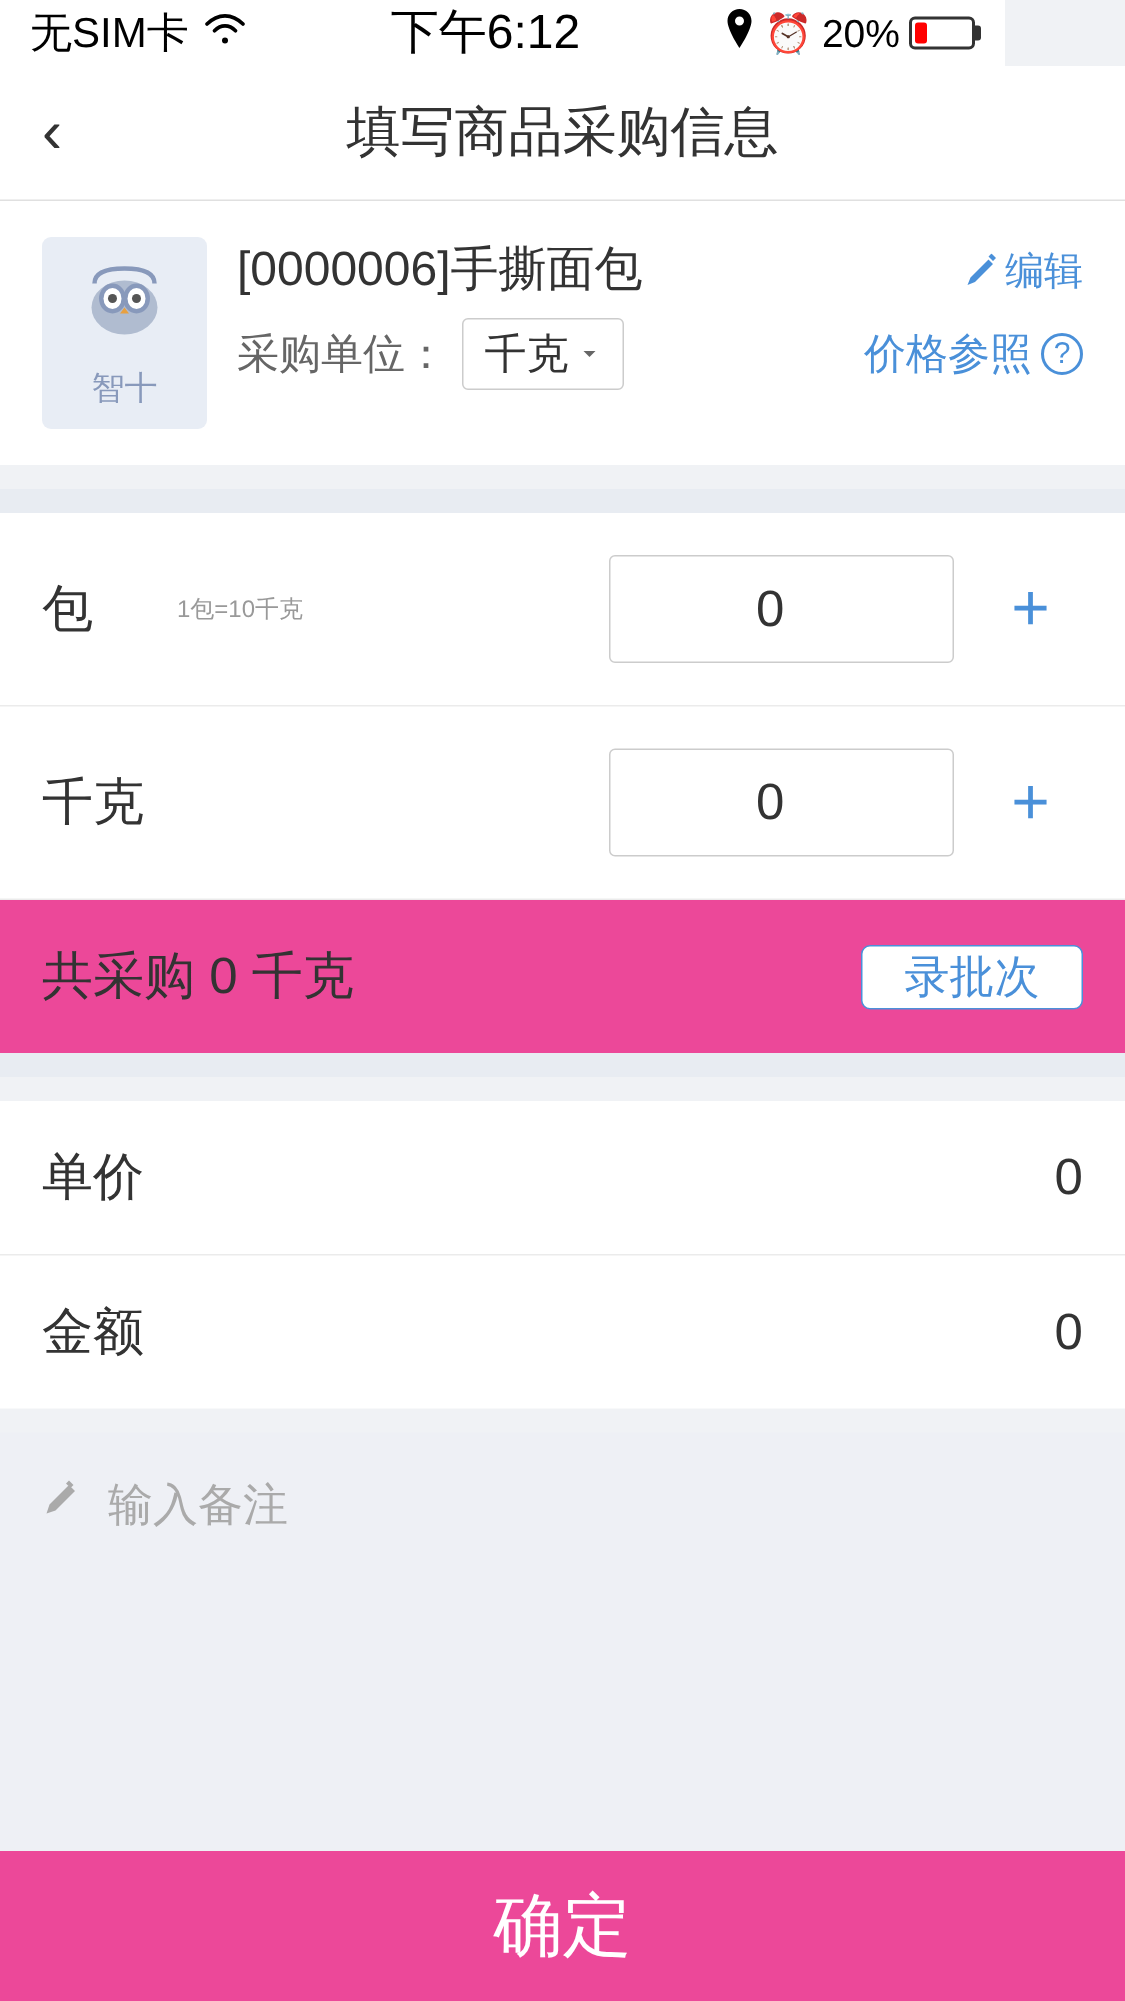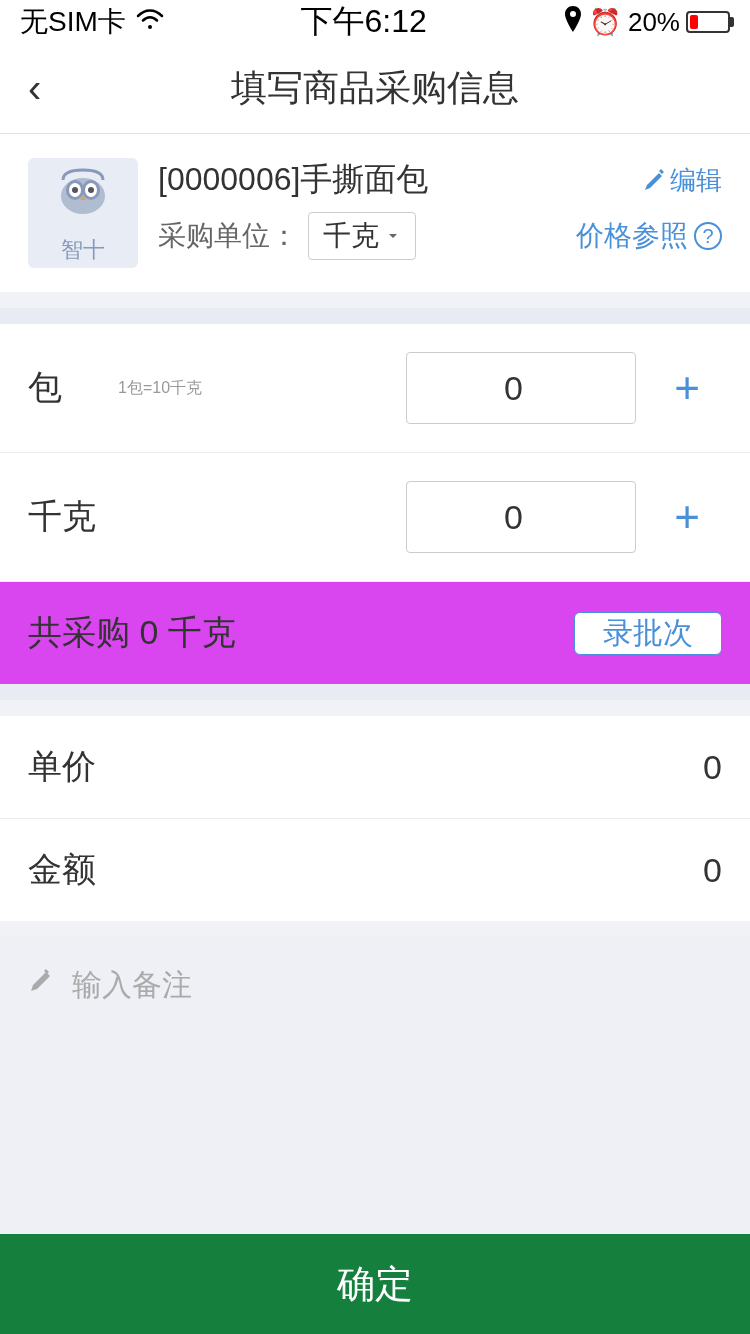--- a/index.html
+++ b/index.html
@@ -8,21 +8,21 @@
       width: 750px;
       min-height: 1334px;
       font-family: -apple-system, "PingFang SC", "Helvetica Neue", Arial, sans-serif;
       background: #f0f2f5;
       font-size: 32px;
       color: #333;
     }
 
     
     .status-bar {
-      width: 750px;
+      width: 670px;
       height: 44px;
       background: #fff;
       display: flex;
       align-items: center;
       justify-content: space-between;
       padding: 0 20px;
       font-size: 28px;
       color: #000;
     }
     .status-left { display: flex; align-items: center; gap: 8px; }
@@ -89,21 +89,21 @@
     .product-card {
       background: #fff;
       padding: 24px 28px;
       display: flex;
       align-items: flex-start;
       gap: 20px;
       margin-bottom: 16px;
     }
     .product-image {
       width: 110px;
-      height: 110px;
+      height: 128px;
       background: #e8edf5;
       border-radius: 6px;
       display: flex;
       align-items: center;
       justify-content: center;
       flex-shrink: 0;
       flex-direction: column;
     }
     .product-image-owl {
       font-size: 36px;
@@ -225,21 +225,21 @@
       cursor: pointer;
       font-weight: 300;
     }
 
     
     .summary-row {
       display: flex;
       align-items: center;
       justify-content: space-between;
       padding: 28px;
-      background: #d946ef;
+      background: #ec4899;
     }
     .summary-text {
       font-size: 34px;
       color: #333;
     }
     .batch-btn {
       border: 1px solid #4a90d9;
       border-radius: 6px;
       padding: 0 28px;
       font-size: 30px;
@@ -292,23 +292,23 @@
     .empty-area {
       background: #eef0f5;
       flex: 1;
       min-height: 280px;
     }
 
     
     .confirm-btn {
       width: 750px;
       height: 100px;
-      background: #15803d;
+      background: #ec4899;
       color: #fff;
-      font-size: 38px;
+      font-size: 46px;
       border: none;
       cursor: pointer;
       display: flex;
       align-items: center;
       justify-content: center;
       position: fixed;
       bottom: 0;
       left: 0;
     }
   </style>

